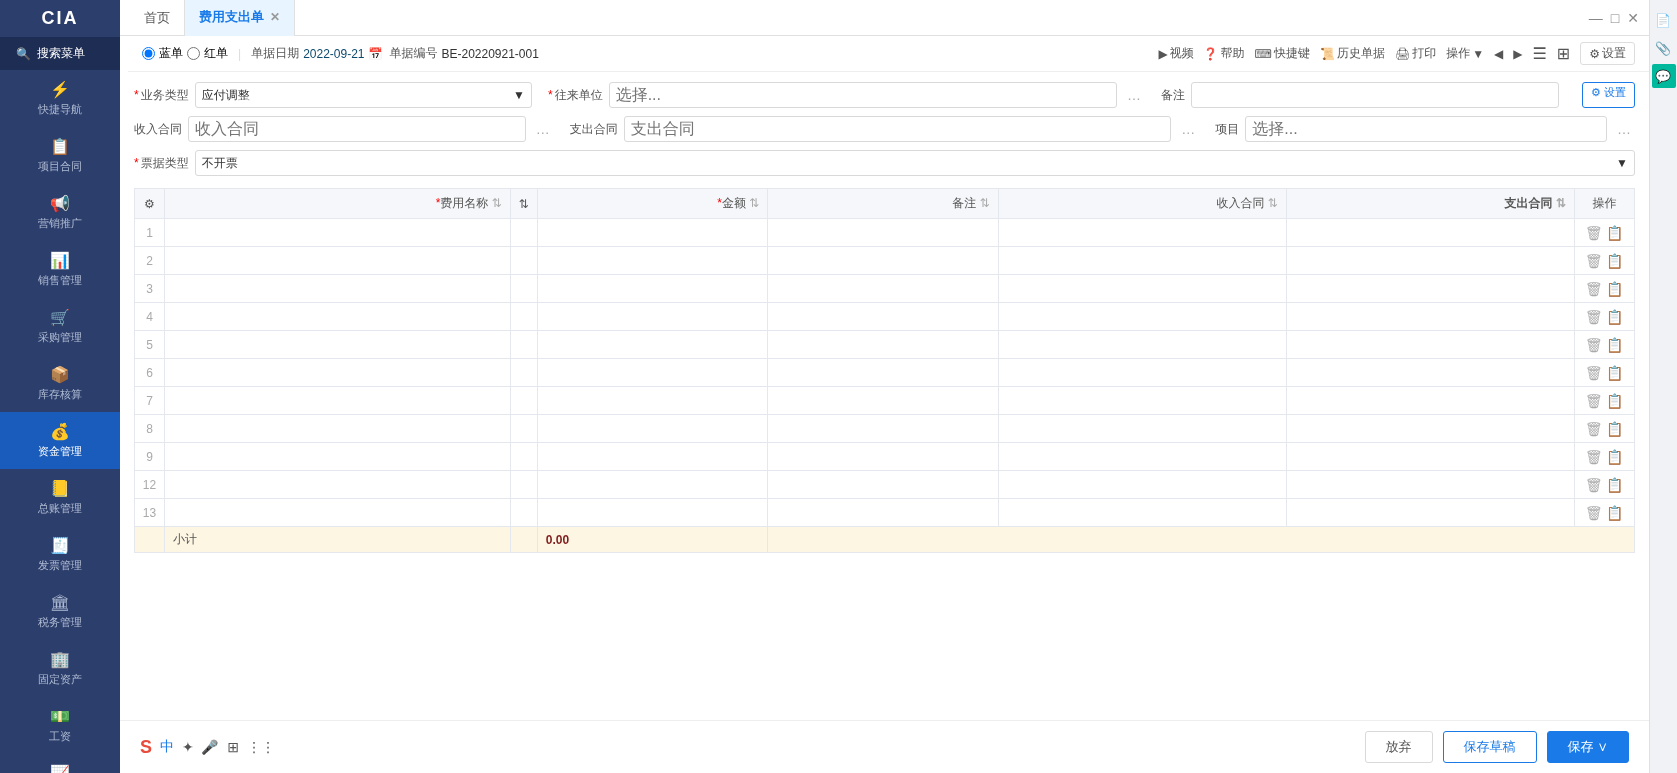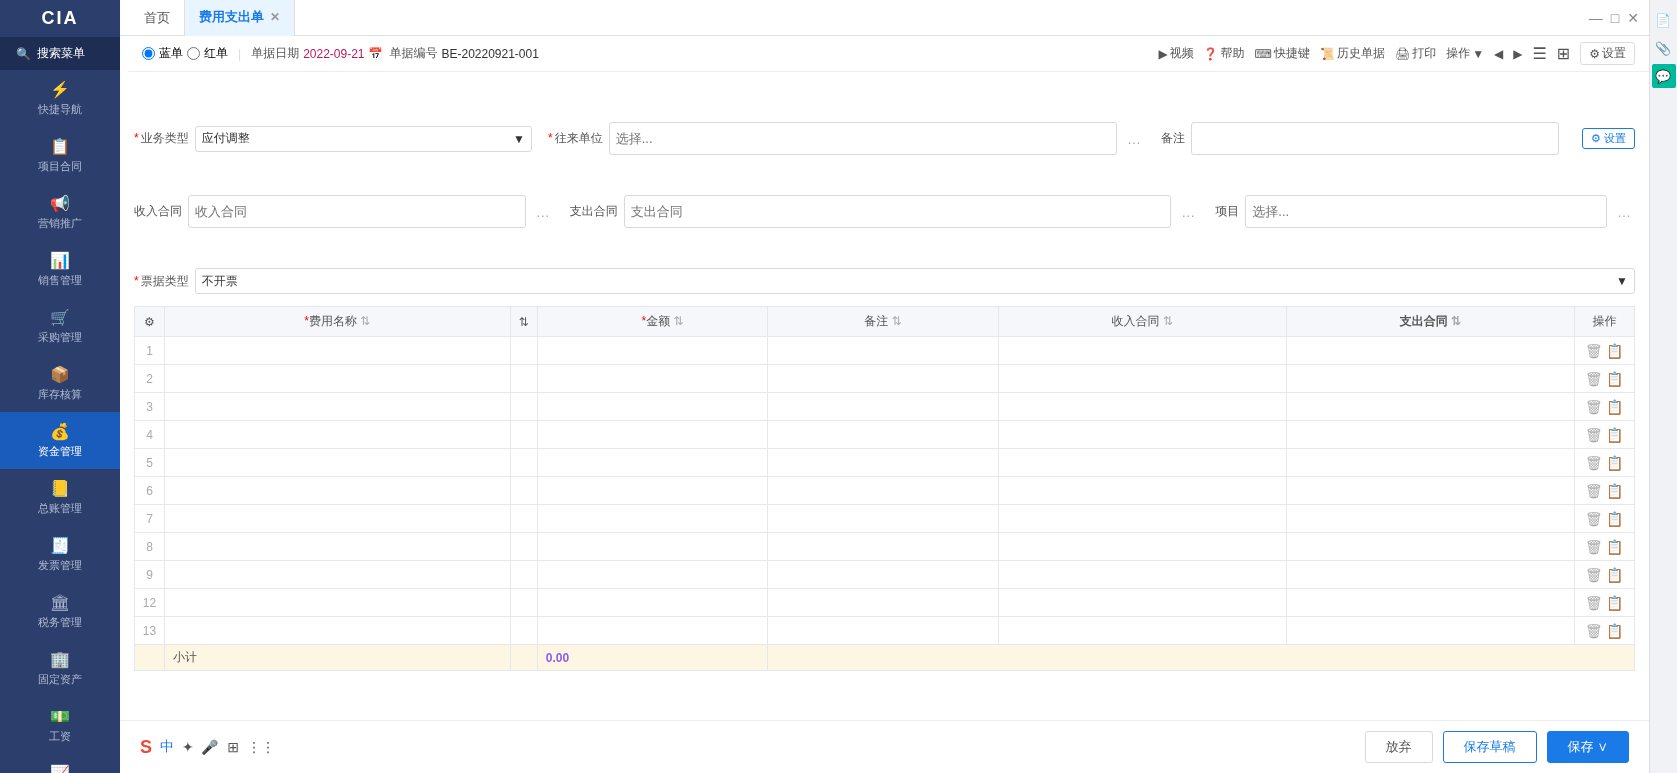--- a/index.html
+++ b/index.html
@@ -137,24 +137,22 @@
     }
 
     
     .form-fields {
       padding: 10px 14px 4px 14px;
       background: #fff;
       flex-shrink: 0;
     }
     .form-row {
       display: flex;
-      align-items: center;
       margin-bottom: 8px;
       gap: 16px;
-      margin-top: 40px;
     }
     .form-field {
       display: flex;
       align-items: center;
       gap: 6px;
       flex: 1;
     }
     .form-label {
       font-size: 12px;
       color: #555;
@@ -163,22 +161,22 @@
     .form-label.required::before {
       content: '*';
       color: red;
       margin-right: 2px;
     }
     .form-input {
       flex: 1;
       border: 1px solid #d9d9d9;
       border-radius: 3px;
       padding: 3px 6px;
-      font-size: 13px;
-      height: 33px;
+      font-size: 16px;
+      height: 26px;
       color: #333;
       outline: none;
     }
     .form-input-select {
       flex: 1;
       border: 1px solid #d9d9d9;
       border-radius: 3px;
       padding: 3px 6px;
       font-size: 12px;
       height: 26px;
@@ -206,21 +204,21 @@
       width: 100%;
       border-collapse: collapse;
       font-size: 12px;
     }
     table thead tr {
       background: #f5f7fa;
     }
     table thead th {
       border: 1px solid #e4e7ed;
       padding: 6px 8px;
-      text-align: center;
+      text-align: right;
       font-weight: normal;
       color: #555;
       white-space: nowrap;
     }
     table tbody tr {
       background: #fff;
     }
     table tbody td {
       border: 1px solid #e4e7ed;
       padding: 4px 6px;
@@ -408,21 +406,21 @@
     <div class="toolbar">
       <div class="toolbar-radio">
         <input type="radio" name="bill-type" checked="" style="">
         <span>蓝单</span>
         <input type="radio" name="bill-type" style="">
         <span>红单</span>
       </div>
       <span class="toolbar-sep">|</span>
       <div class="toolbar-field">
         <span>单据日期</span>
-        <span style="font-weight:500;color:#be185d;">2022-09-21</span>
+        <span style="font-weight:500;color:#0c4a6e;">2022-09-21</span>
         <span style="cursor:pointer;color:#aaa;">📅</span>
       </div>
       <div class="toolbar-field">
         <span>单据编号</span>
         <span style="font-weight:500;color:#333;">BE-20220921-001</span>
       </div>
       <div class="toolbar-actions">
         <span>▶ <span>视频</span></span>
         <span>❓ <span>帮助</span></span>
         <span>⌨ <span>快捷键</span></span>
@@ -671,21 +669,21 @@
         <span class="action-icon" title="复制">📋</span>
       </div>
     </td>
   </tr>
           </tbody>
         <tfoot>
           <tr>
             <td></td>
             <td>小计</td>
             <td></td>
-            <td style="font-weight:bold;color:#8b5cf6;">0.00</td>
+            <td style="font-weight:bold;color:#7f1d1d;">0.00</td>
             <td colspan="4"></td>
           </tr>
         </tfoot>
       </table>
     </div>
 
     <div class="bottom-bar">
       <div class="bottom-icons">
         <span style="color:#e74c3c;font-size:18px;font-weight:bold;">S</span>
         <span style="color:#1a7be8;font-size:14px;">中</span>

